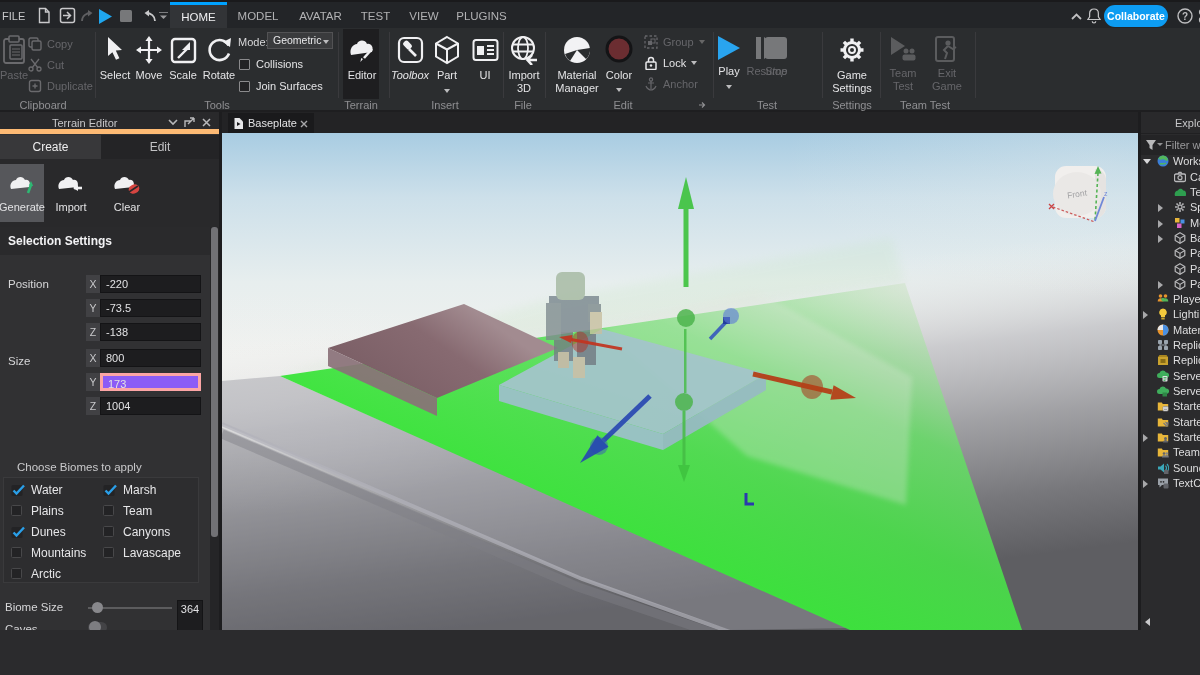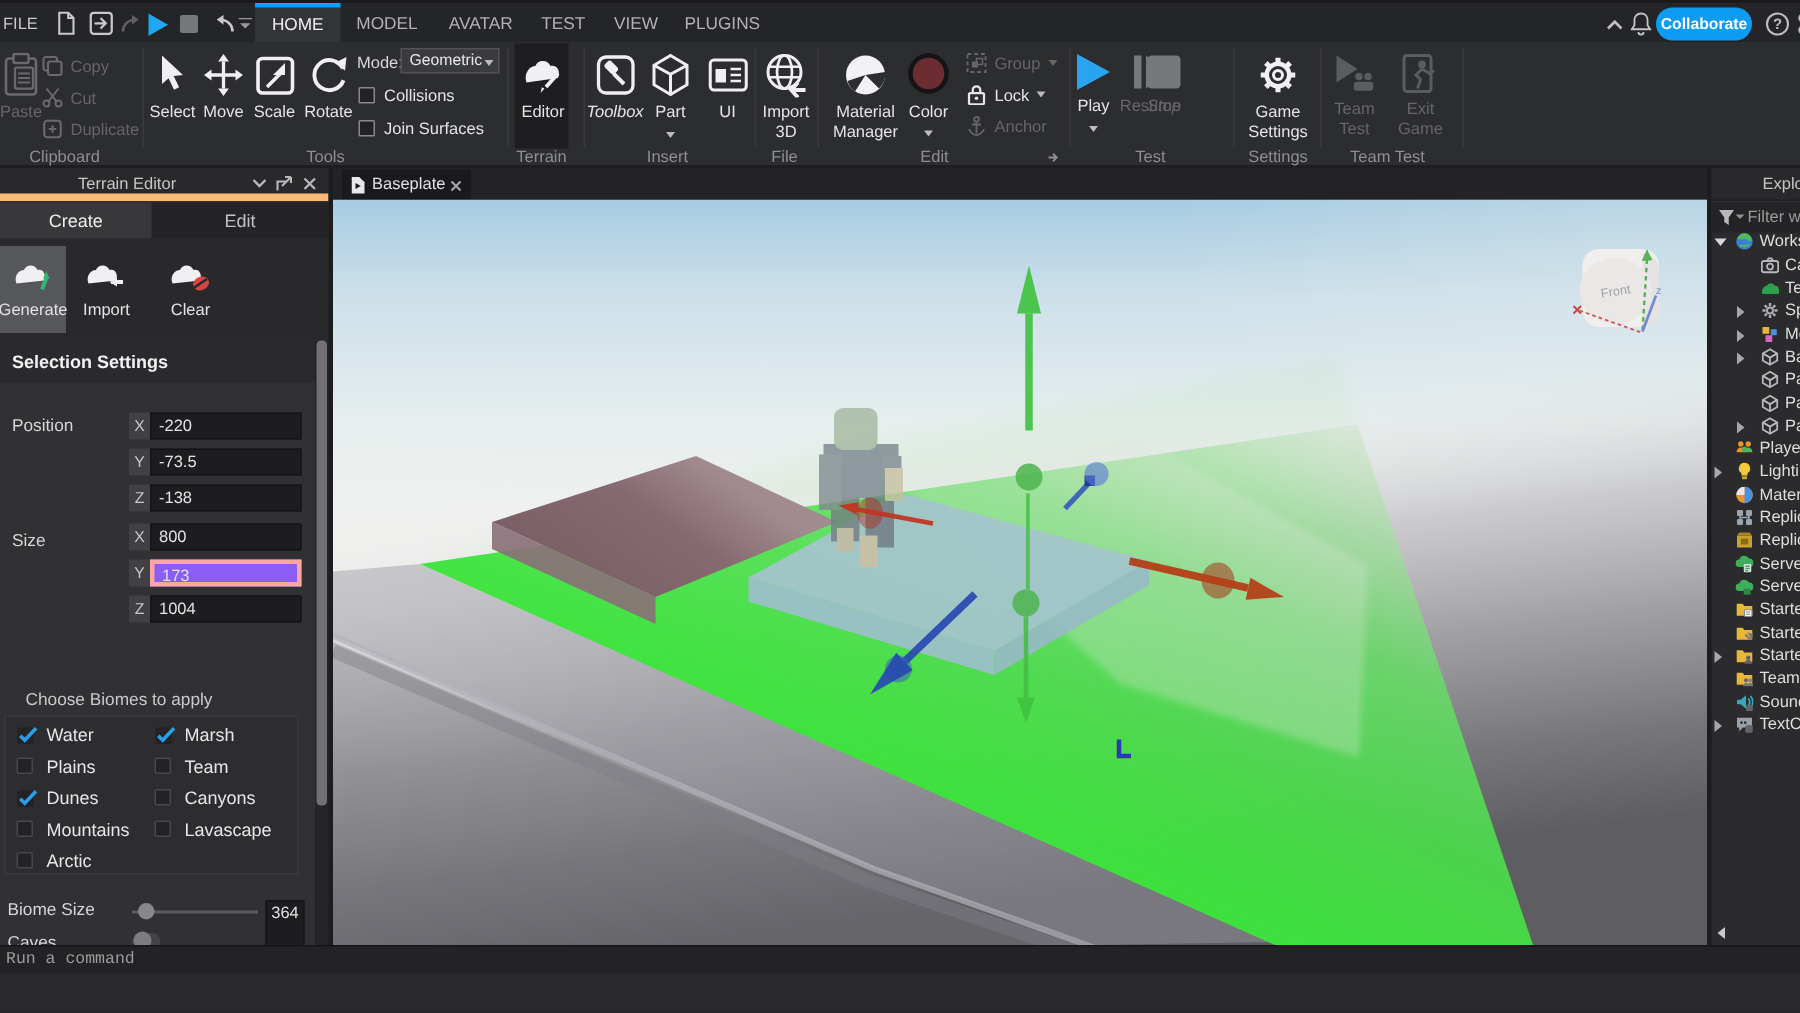--- a/index.html
+++ b/index.html
@@ -708,15 +708,14 @@
         </svg>
         <div class="abs" style="left:32px;top:365px;font-size:11px;color:#dededf;white-space:nowrap;">TextChatService</div>
       </div>
   <svg class="abs" style="left:4px;top:506px;" width="6" height="8" viewBox="0 0 6 8">
         <path d="M5 0L0 4l5 4z" fill="#c8c8ca"></path>
       </svg>
 </div>
 
 <div id="vsep1"></div>
 <div id="vsep2"></div>
-<div id="cmdbar">Run a command</div>
 <div id="bottomarea"></div>
 </div>
 
 </body></html>

